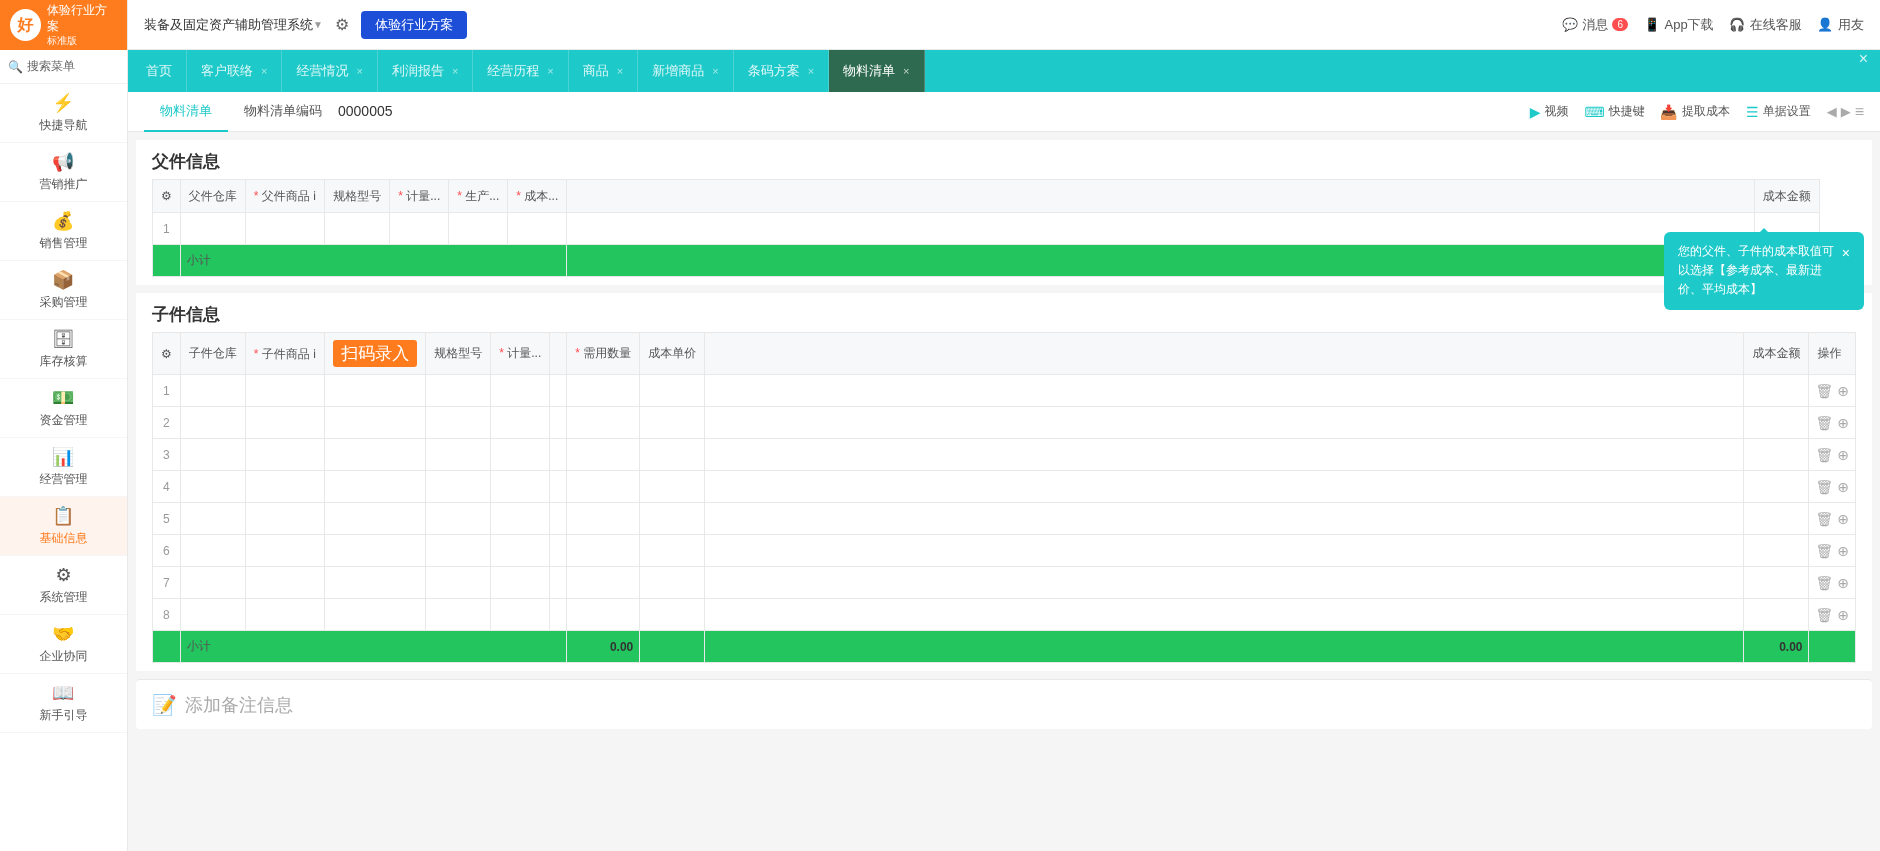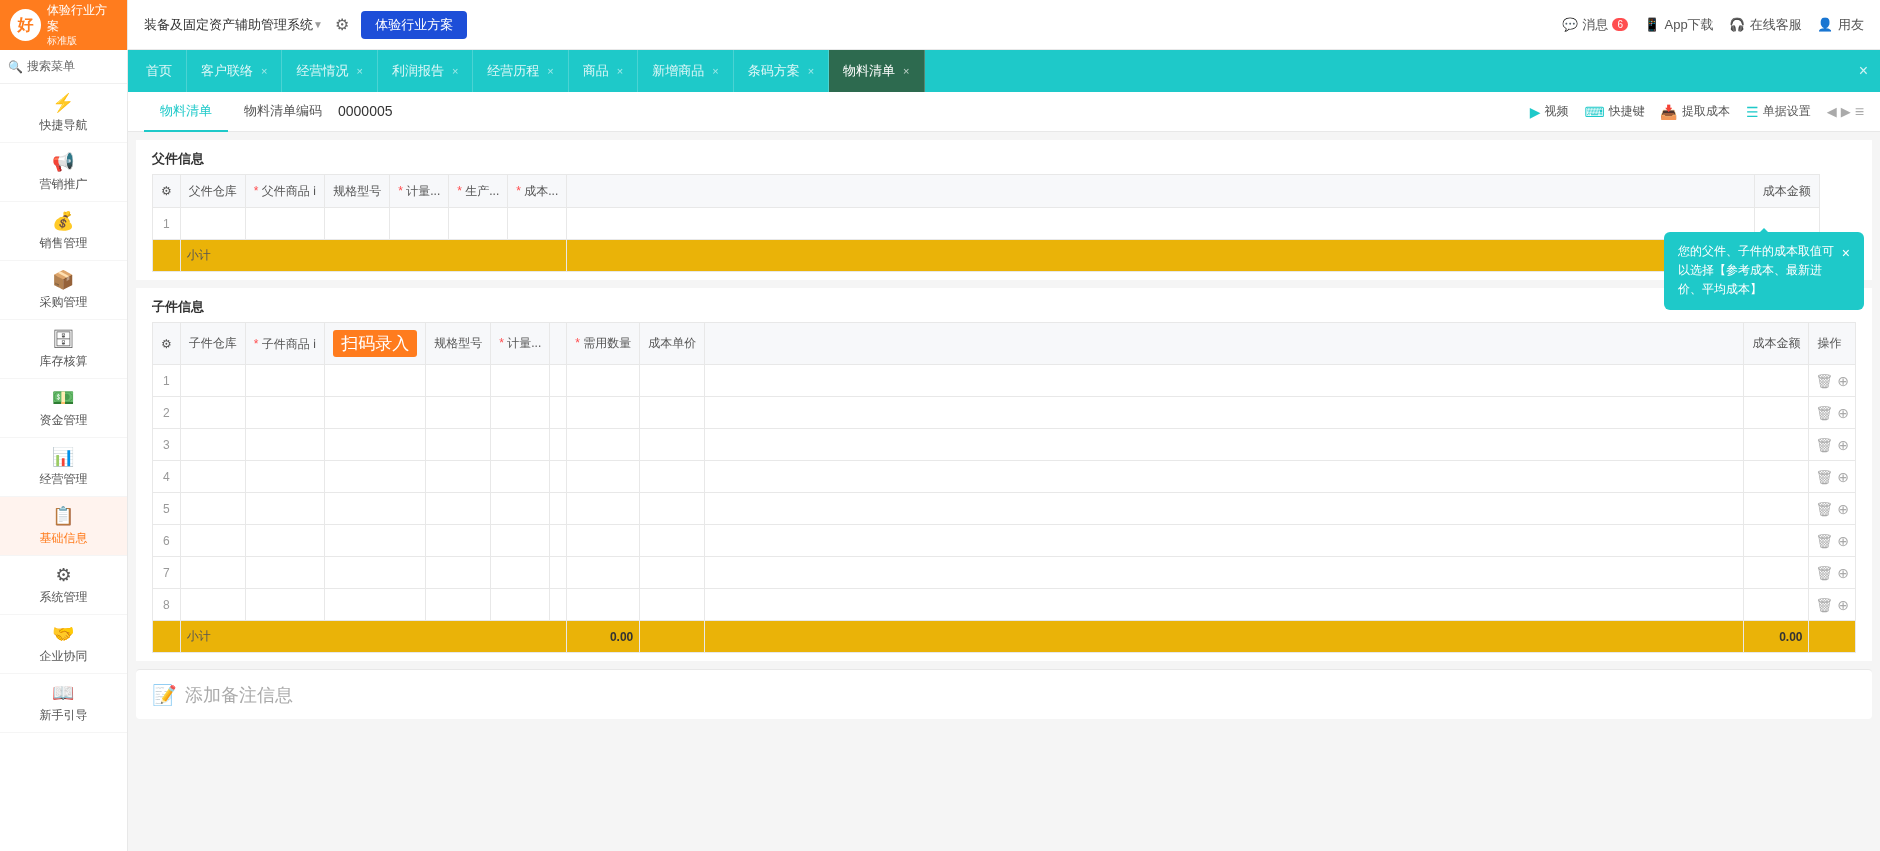--- a/index.html
+++ b/index.html
@@ -101,21 +101,21 @@
       font-size: 10px;
       padding: 1px 5px;
       min-width: 16px;
       text-align: center;
     }
 
     
     .nav-tabs {
       background: #1ec9c9;
       display: flex;
-      align-items: center;
+      align-items: flex-start;
       height: 42px;
       padding: 0 4px;
       overflow-x: auto;
       scrollbar-width: none;
     }
     .nav-tabs::-webkit-scrollbar { display: none; }
     .nav-tab {
       padding: 0 14px;
       height: 42px;
       display: flex;
@@ -178,21 +178,21 @@
       gap: 4px;
       cursor: pointer;
       font-size: 12px;
       color: #555;
     }
     .toolbar-icon { color: #1ec9c9; font-size: 14px; }
 
     
     .section { background: #fff; margin: 0; padding: 0 16px 8px; }
     .section-title {
-      font-size: 13px;
+      font-size: 17px;
       color: #333;
       font-weight: bold;
       padding: 10px 0 6px;
     }
 
     
     .data-table {
       width: 100%;
       border-collapse: collapse;
       font-size: 12px;
@@ -207,21 +207,21 @@
       text-align: left;
     }
     .data-table th .required { color: #ff4d4f; }
     .data-table td {
       border: 1px solid #e8e8e8;
       padding: 4px 6px;
       height: 32px;
       background: #fff;
     }
     .data-table tr.subtotal td {
-      background: #eab308;
+      background: #22c55e;
       font-weight: bold;
       color: #333;
       margin-left: 32px;
     }
     .data-table .row-num {
       text-align: center;
       color: #999;
       width: 36px;
     }
     .gear-cell {

